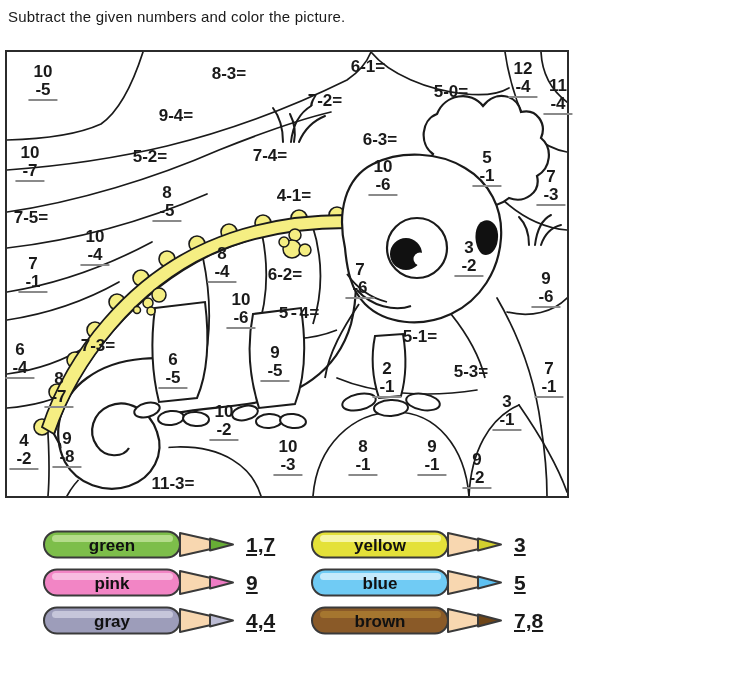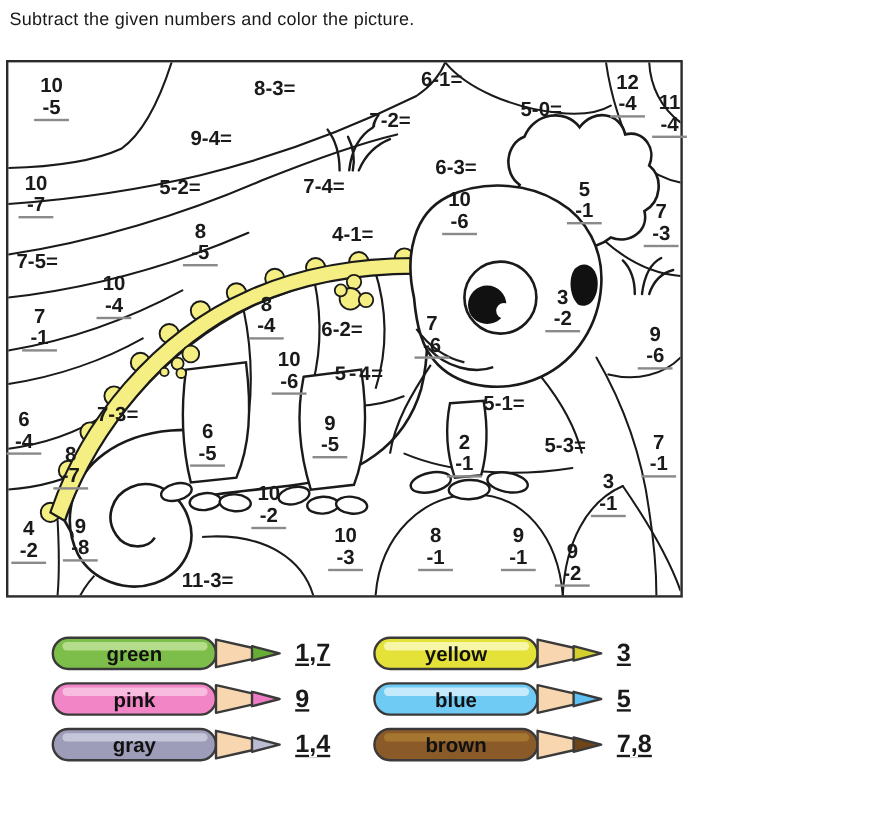--- a/index.html
+++ b/index.html
@@ -196,21 +196,21 @@
       <div class="legend-num">9</div>
     </div>
     <div class="legend-row">
       <svg width="196" height="34" viewBox="0 0 196 34">
         <rect x="2" y="3.5" width="136" height="26" rx="13" fill="#9d9dba" stroke="#3a3a3a" stroke-width="2"></rect>
         <rect x="10" y="7" width="121" height="7" rx="3.5" fill="#c6c6da"></rect>
         <polygon points="138,5 169,12 169,21 138,28" fill="#f8d7b0" stroke="#3a3a3a" stroke-width="2" stroke-linejoin="round"></polygon>
         <polygon points="168,10.5 191,16.5 168,22.5" fill="#bcbcd4" stroke="#3a3a3a" stroke-width="2" stroke-linejoin="round"></polygon>
         <text x="70" y="23" text-anchor="middle" font-family="Liberation Sans, sans-serif" font-size="17" font-weight="bold" fill="#111">gray</text>
       </svg>
-      <div class="legend-num">1,4</div>
+      <div class="legend-num">4,4</div>
     </div>
   </div>
 <div class="legend-col right">
     <div class="legend-row">
       <svg width="196" height="34" viewBox="0 0 196 34">
         <rect x="2" y="3.5" width="136" height="26" rx="13" fill="#e4e139" stroke="#3a3a3a" stroke-width="2"></rect>
         <rect x="10" y="7" width="121" height="7" rx="3.5" fill="#f6f6a6"></rect>
         <polygon points="138,5 169,12 169,21 138,28" fill="#f8d7b0" stroke="#3a3a3a" stroke-width="2" stroke-linejoin="round"></polygon>
         <polygon points="168,10.5 191,16.5 168,22.5" fill="#d3d02e" stroke="#3a3a3a" stroke-width="2" stroke-linejoin="round"></polygon>
         <text x="70" y="23" text-anchor="middle" font-family="Liberation Sans, sans-serif" font-size="17" font-weight="bold" fill="#111">yellow</text>

